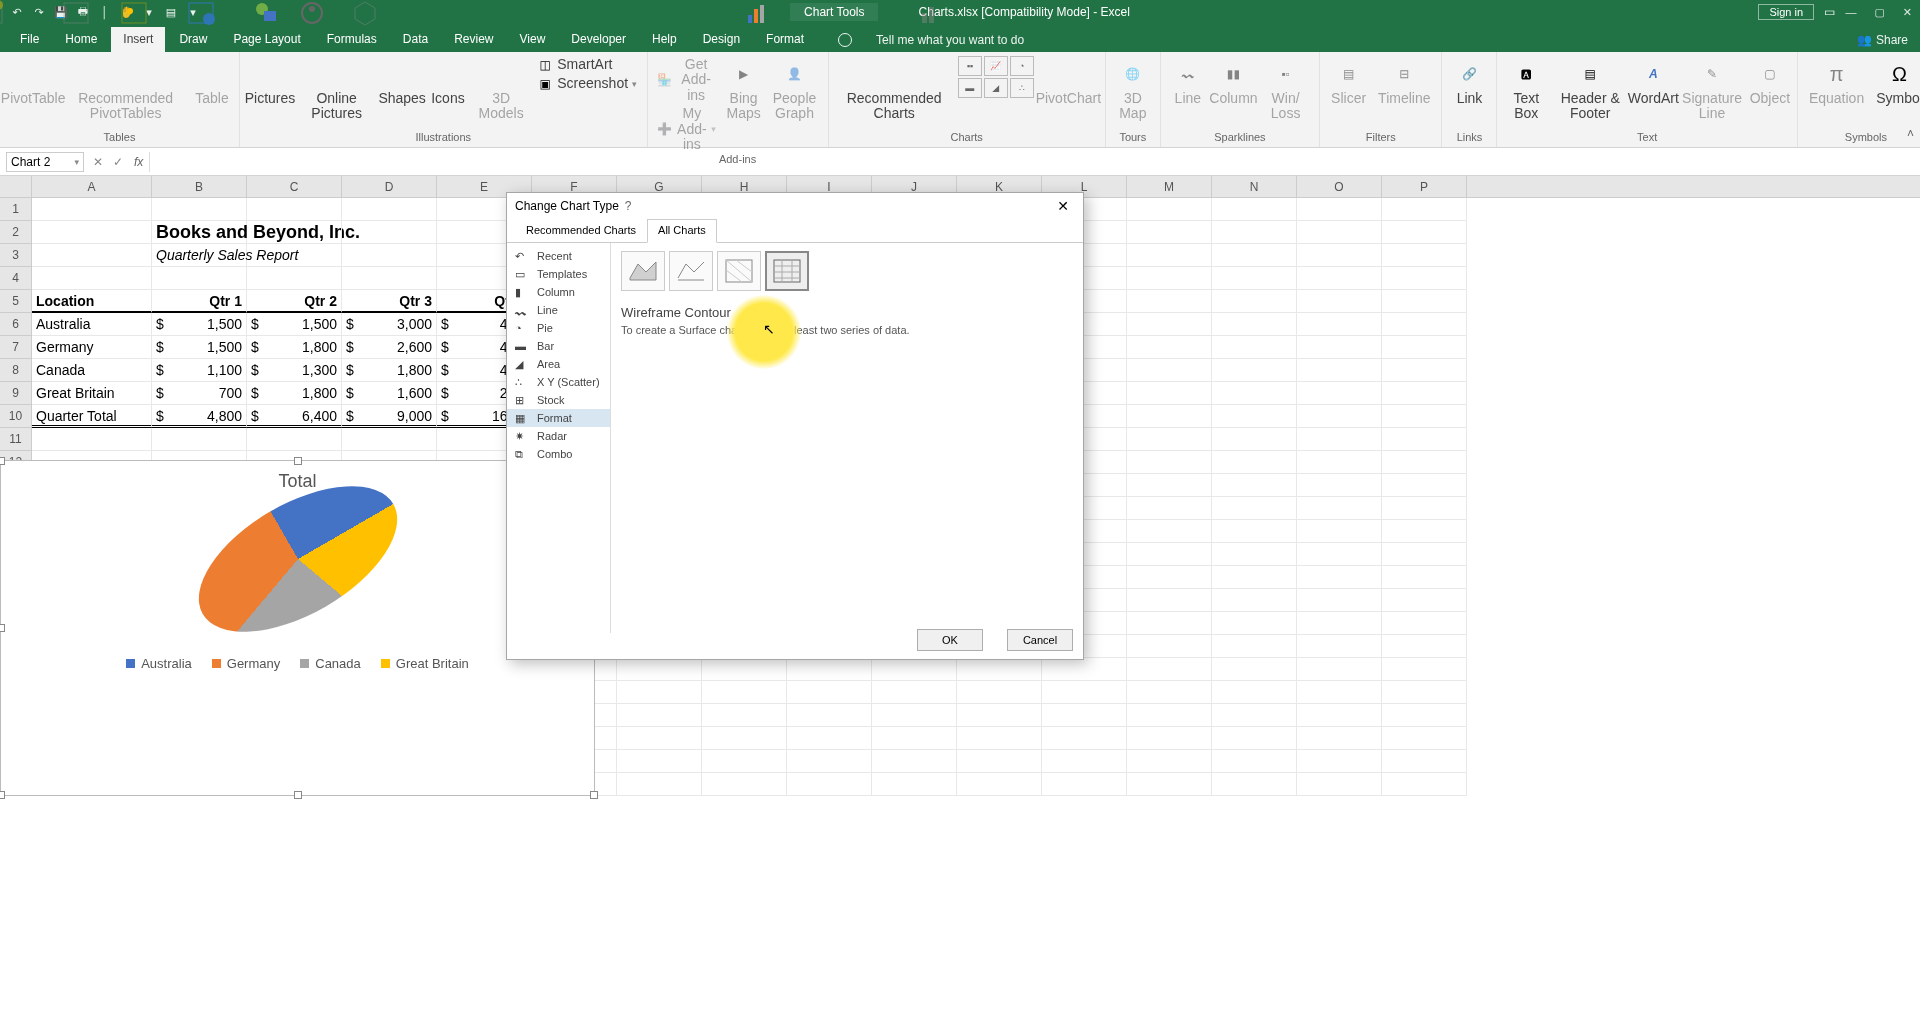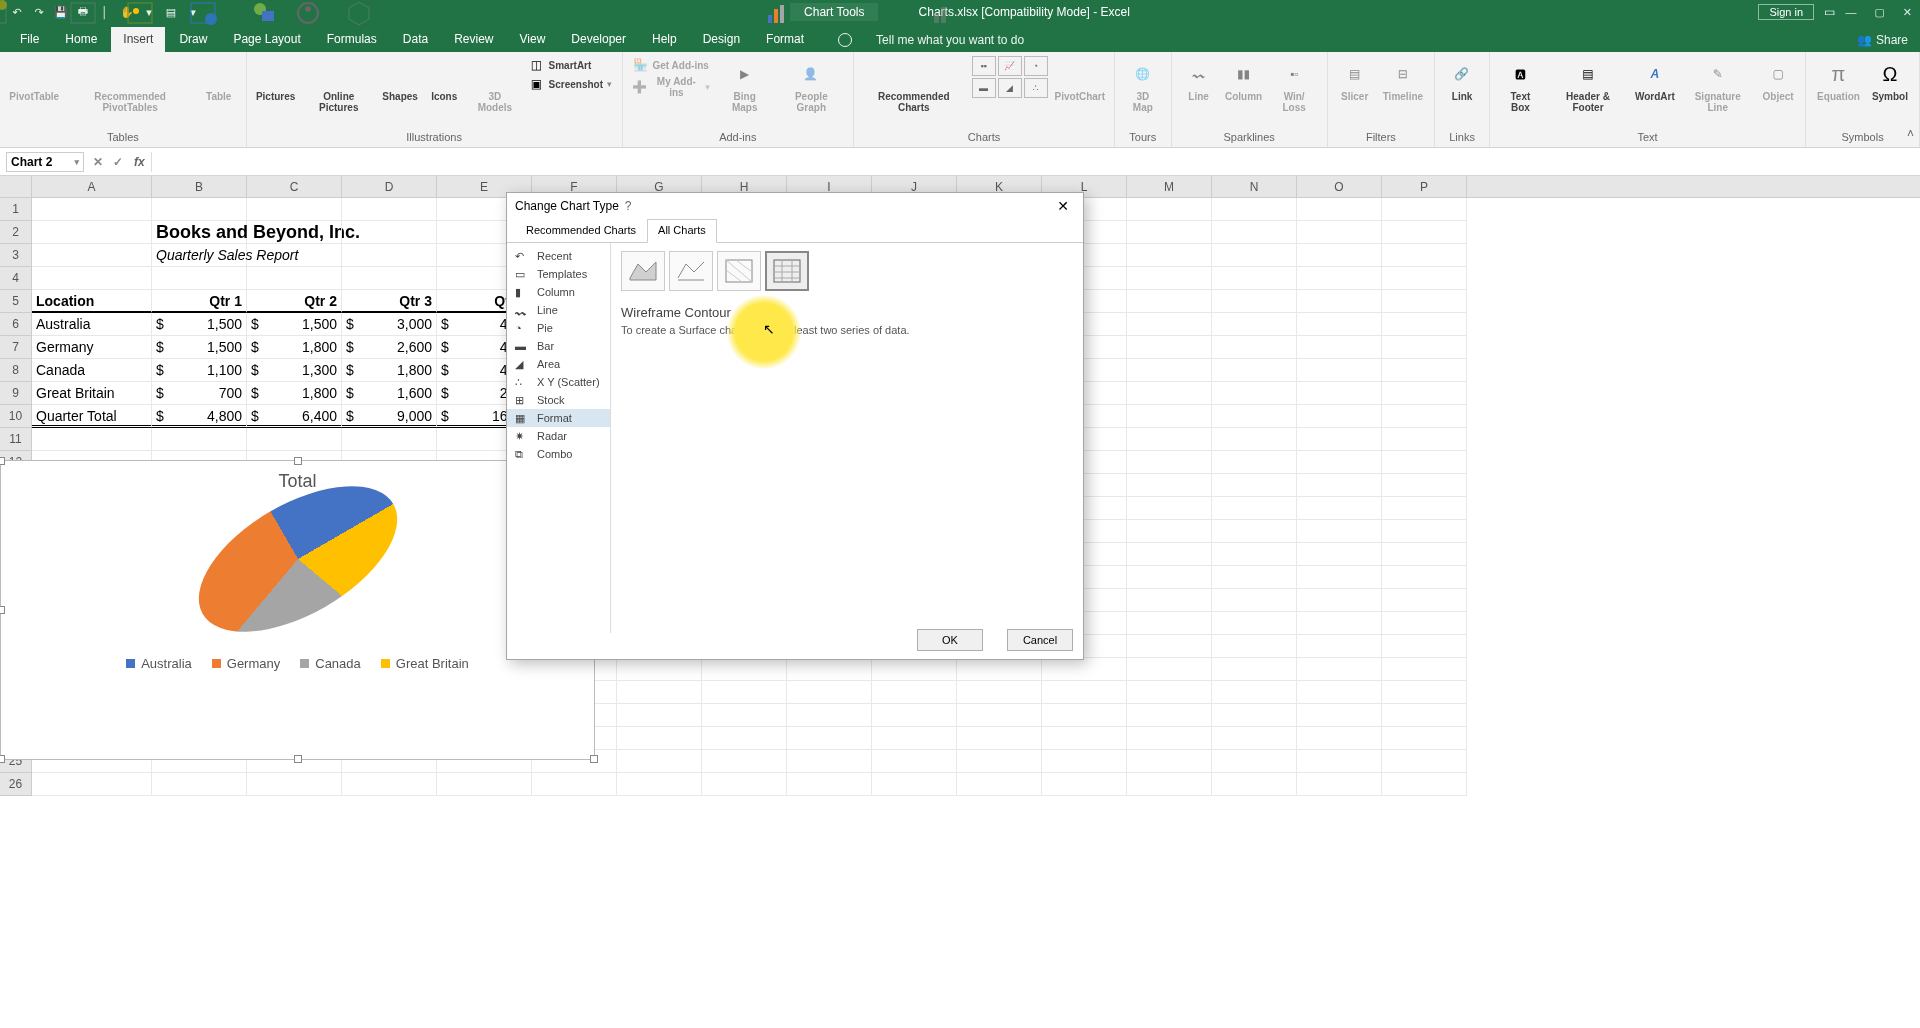--- a/index.html
+++ b/index.html
@@ -23,31 +23,31 @@
 .tellme .bulb { width:14px; height:14px; border:1px solid #fff; border-radius:50%;}
 .share { margin-left:auto; margin-right:12px; padding-bottom:5px; opacity:.92; display:flex; align-items:center; gap:4px;}
 
 
 .ribbon { height: 96px; background:#f3f3f3; border-bottom:1px solid #d4d4d4; display:flex; position:relative;}
 .rgroup { border-right:1px solid #e1e1e1; padding:4px 8px 2px; display:flex; flex-direction:column; justify-content:space-between;}
 .rgroup-items { display:flex; align-items:flex-start; gap:6px;}
 .rgroup-label { text-align:center; font-size:11px; color:#666; padding-bottom:2px;}
 .rbtn { display:flex; flex-direction:column; align-items:center; gap:1px; padding:2px 3px; cursor:pointer; min-width:38px;}
 .rbtn .ic { width:32px; height:32px; display:flex; align-items:center; justify-content:center;}
-.rbtn .lbl { font-size:10px; color:#444; text-align:center; line-height:1.1;font-weight:bold;}
+.rbtn .lbl { font-size:14px; color:#444; text-align:center; line-height:1.1;}
 .rbtn.disabled { opacity:.45;}
 .rbtn.small { flex-direction:row; min-width:auto; gap:4px; padding:1px 2px;}
 .rbtn.small .ic{width:16px;height:16px;}
 .vstack { display:flex; flex-direction:column; gap:1px;}
 .mini-chart-grid { display:grid; grid-template-columns:repeat(3,24px); gap:2px;}
 .mini-chart { width:24px; height:20px; border:1px solid #bbb; display:flex; align-items:center; justify-content:center; font-size:9px; color:#666;}
 .collapse-rib { position:absolute; right:6px; bottom:6px; color:#666;}
 
 
-.fbar { height:28px; border-bottom:1px solid #d4d4d4; display:flex; align-items:center; background:#fff;font-weight:bold;}
+.fbar { height:28px; border-bottom:1px solid #d4d4d4; display:flex; align-items:center; background:#fff;}
 .namebox { width:78px; border:1px solid #ccc; height:20px; margin:0 4px 0 6px; padding:0 4px; font-size:12px; display:flex; align-items:center;}
 .namebox .dd{margin-left:auto; color:#888; font-size:9px;}
 .fbar .fx-btn { width:20px; text-align:center; color:#888;}
 .fbar .fx { font-style:italic; color:#666; padding:0 6px;}
 
 
 .sheet { position:relative; height: calc(100vh - 24px - 28px - 96px - 28px); background:#fff; overflow:hidden;}
 .colhdrs { position:absolute; top:0; left:32px; right:0; height:22px; display:flex; background:#e6e6e6; border-bottom:1px solid #ccc;}
 .colh { border-right:1px solid #ccc; text-align:center; font-size:12px; color:#555; line-height:22px;}
 .colh.wide{width:120px;} .colh.num{width:95px;} .colh.std{width:85px;}
@@ -58,21 +58,21 @@
 .row { display:flex; height:23px;}
 .cell { border-right:1px solid #e8e8e8; border-bottom:1px solid #e8e8e8; padding:0 4px; font-size:14px; line-height:23px; white-space:nowrap; overflow:visible;}
 .cell.wide{width:120px;} .cell.num{width:95px; text-align:right;} .cell.std{width:85px;}
 .cell.cur { display:flex; justify-content:space-between;}
 .cell.ital { font-style:italic;}
 .cell.big { font-size:18px; font-weight:600;}
 .cell.hdr { font-weight:bold; border-bottom:2px solid #000;}
 .dbl-bottom { border-bottom:3px double #000 !important;}
 
 
-.chart-obj { position:absolute; top:284px; left:0; width:595px; height:300px; background:#fff; border:1px solid #bbb;}
+.chart-obj { position:absolute; top:284px; left:0; width:595px; height:336px; background:#fff; border:1px solid #bbb;}
 .chart-obj .handle { position:absolute; width:8px; height:8px; background:#fff; border:1px solid #888;}
 .chart-title { text-align:center; font-size:18px; color:#555; padding:10px 0 4px;}
 .pie { width:220px; height:130px; margin:8px auto; position:relative;}
 .pie-3d { width:220px; height:110px; border-radius:110px/55px; position:relative; overflow:hidden;
   background: conic-gradient(#4472c4 0 90deg, #ffc000 90deg 160deg, #a5a5a5 160deg 250deg, #ed7d31 250deg 360deg);
   transform:rotate(-30deg);}
 .pie-side{position:absolute; bottom:-8px; left:10px; width:200px; height:28px; background:#b85a1f; border-radius:100px/16px; z-index:-1;}
 .legend { display:flex; justify-content:center; gap:20px; padding-top:14px; font-size:13px; color:#555;}
 .legend span { display:flex; align-items:center; gap:6px;}
 .sw{width:9px;height:9px;}

